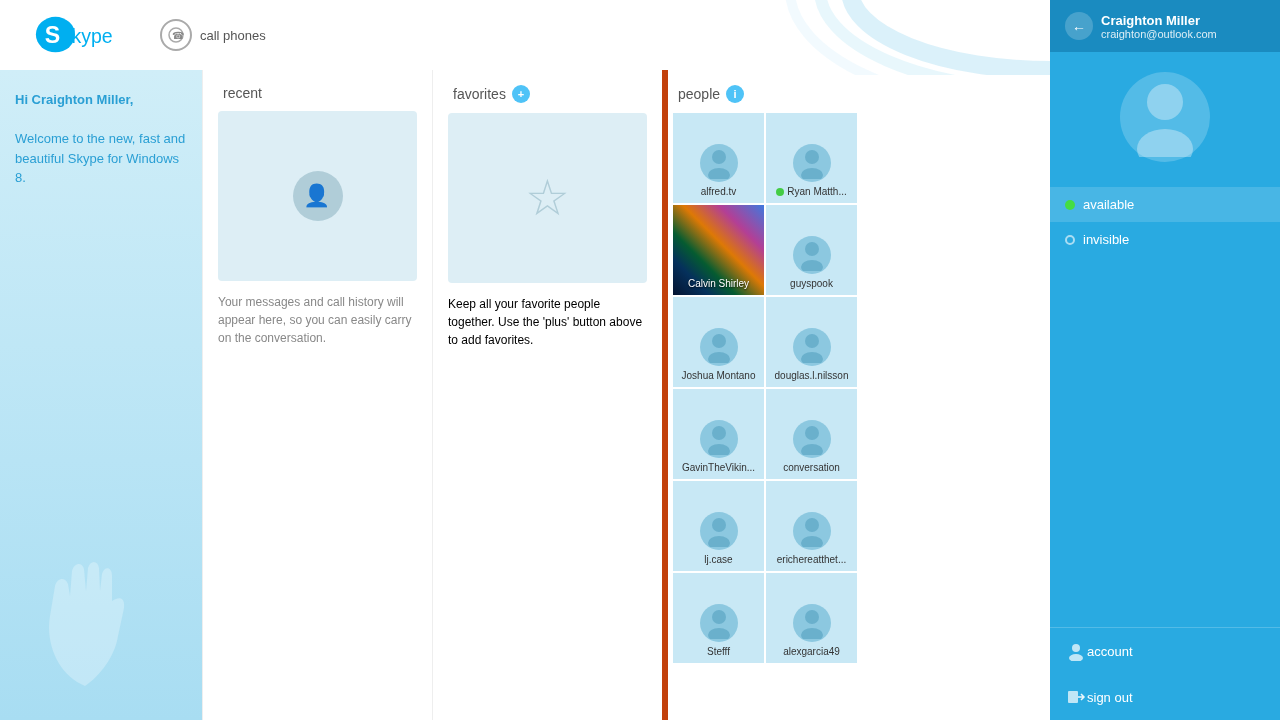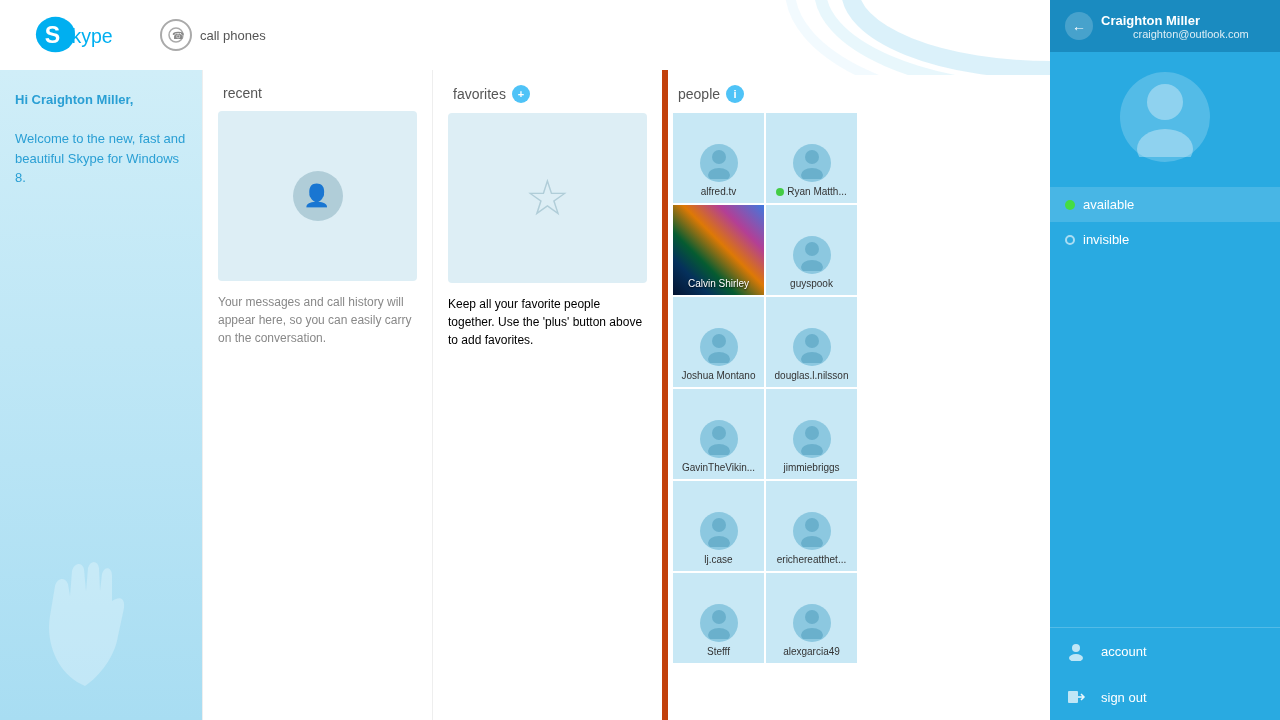--- a/index.html
+++ b/index.html
@@ -285,21 +285,20 @@
     }
 
     .user-info .username {
       font-size: 13px;
       font-weight: bold;
     }
 
     .user-info .email {
       font-size: 11px;
       opacity: 0.85;
-      margin-left: 32px;
     }
 
     .avatar-large {
       width: 90px;
       height: 90px;
       background: rgba(255,255,255,0.2);
       border-radius: 50%;
       margin: 20px auto;
       display: flex;
       align-items: center;
@@ -365,21 +364,21 @@
     .status-dot.invisible { background: transparent; border: 2px solid rgba(255,255,255,0.6); }
 
     .right-panel-bottom {
       margin-top: auto;
       border-top: 1px solid rgba(255,255,255,0.2);
     }
 
     .bottom-action {
       display: flex;
       align-items: center;
-      gap: 14px;
+      gap: 0;
       padding: 12px 15px;
       cursor: pointer;
       color: white;
       font-size: 13px;
     }
 
     .bottom-action-icon {
       width: 22px;
       height: 22px;
       display: flex;
@@ -565,21 +564,21 @@
             </div>
           </div>
           <div class="person-tile">
             <div class="person-avatar">
               <svg width="28" height="32" viewBox="0 0 28 32">
                 <circle cx="14" cy="10" r="7" fill="#6ab0cc"></circle>
                 <ellipse cx="14" cy="28" rx="11" ry="7" fill="#6ab0cc"></ellipse>
               </svg>
             </div>
             <div class="person-name-row">
-              <span class="person-name">jimmiebriggs</span>
+              <span class="person-name">conversation</span>
             </div>
           </div>
           <div class="person-tile">
             <div class="person-avatar">
               <svg width="28" height="32" viewBox="0 0 28 32">
                 <circle cx="14" cy="10" r="7" fill="#6ab0cc"></circle>
                 <ellipse cx="14" cy="28" rx="11" ry="7" fill="#6ab0cc"></ellipse>
               </svg>
             </div>
             <div class="person-name-row">

